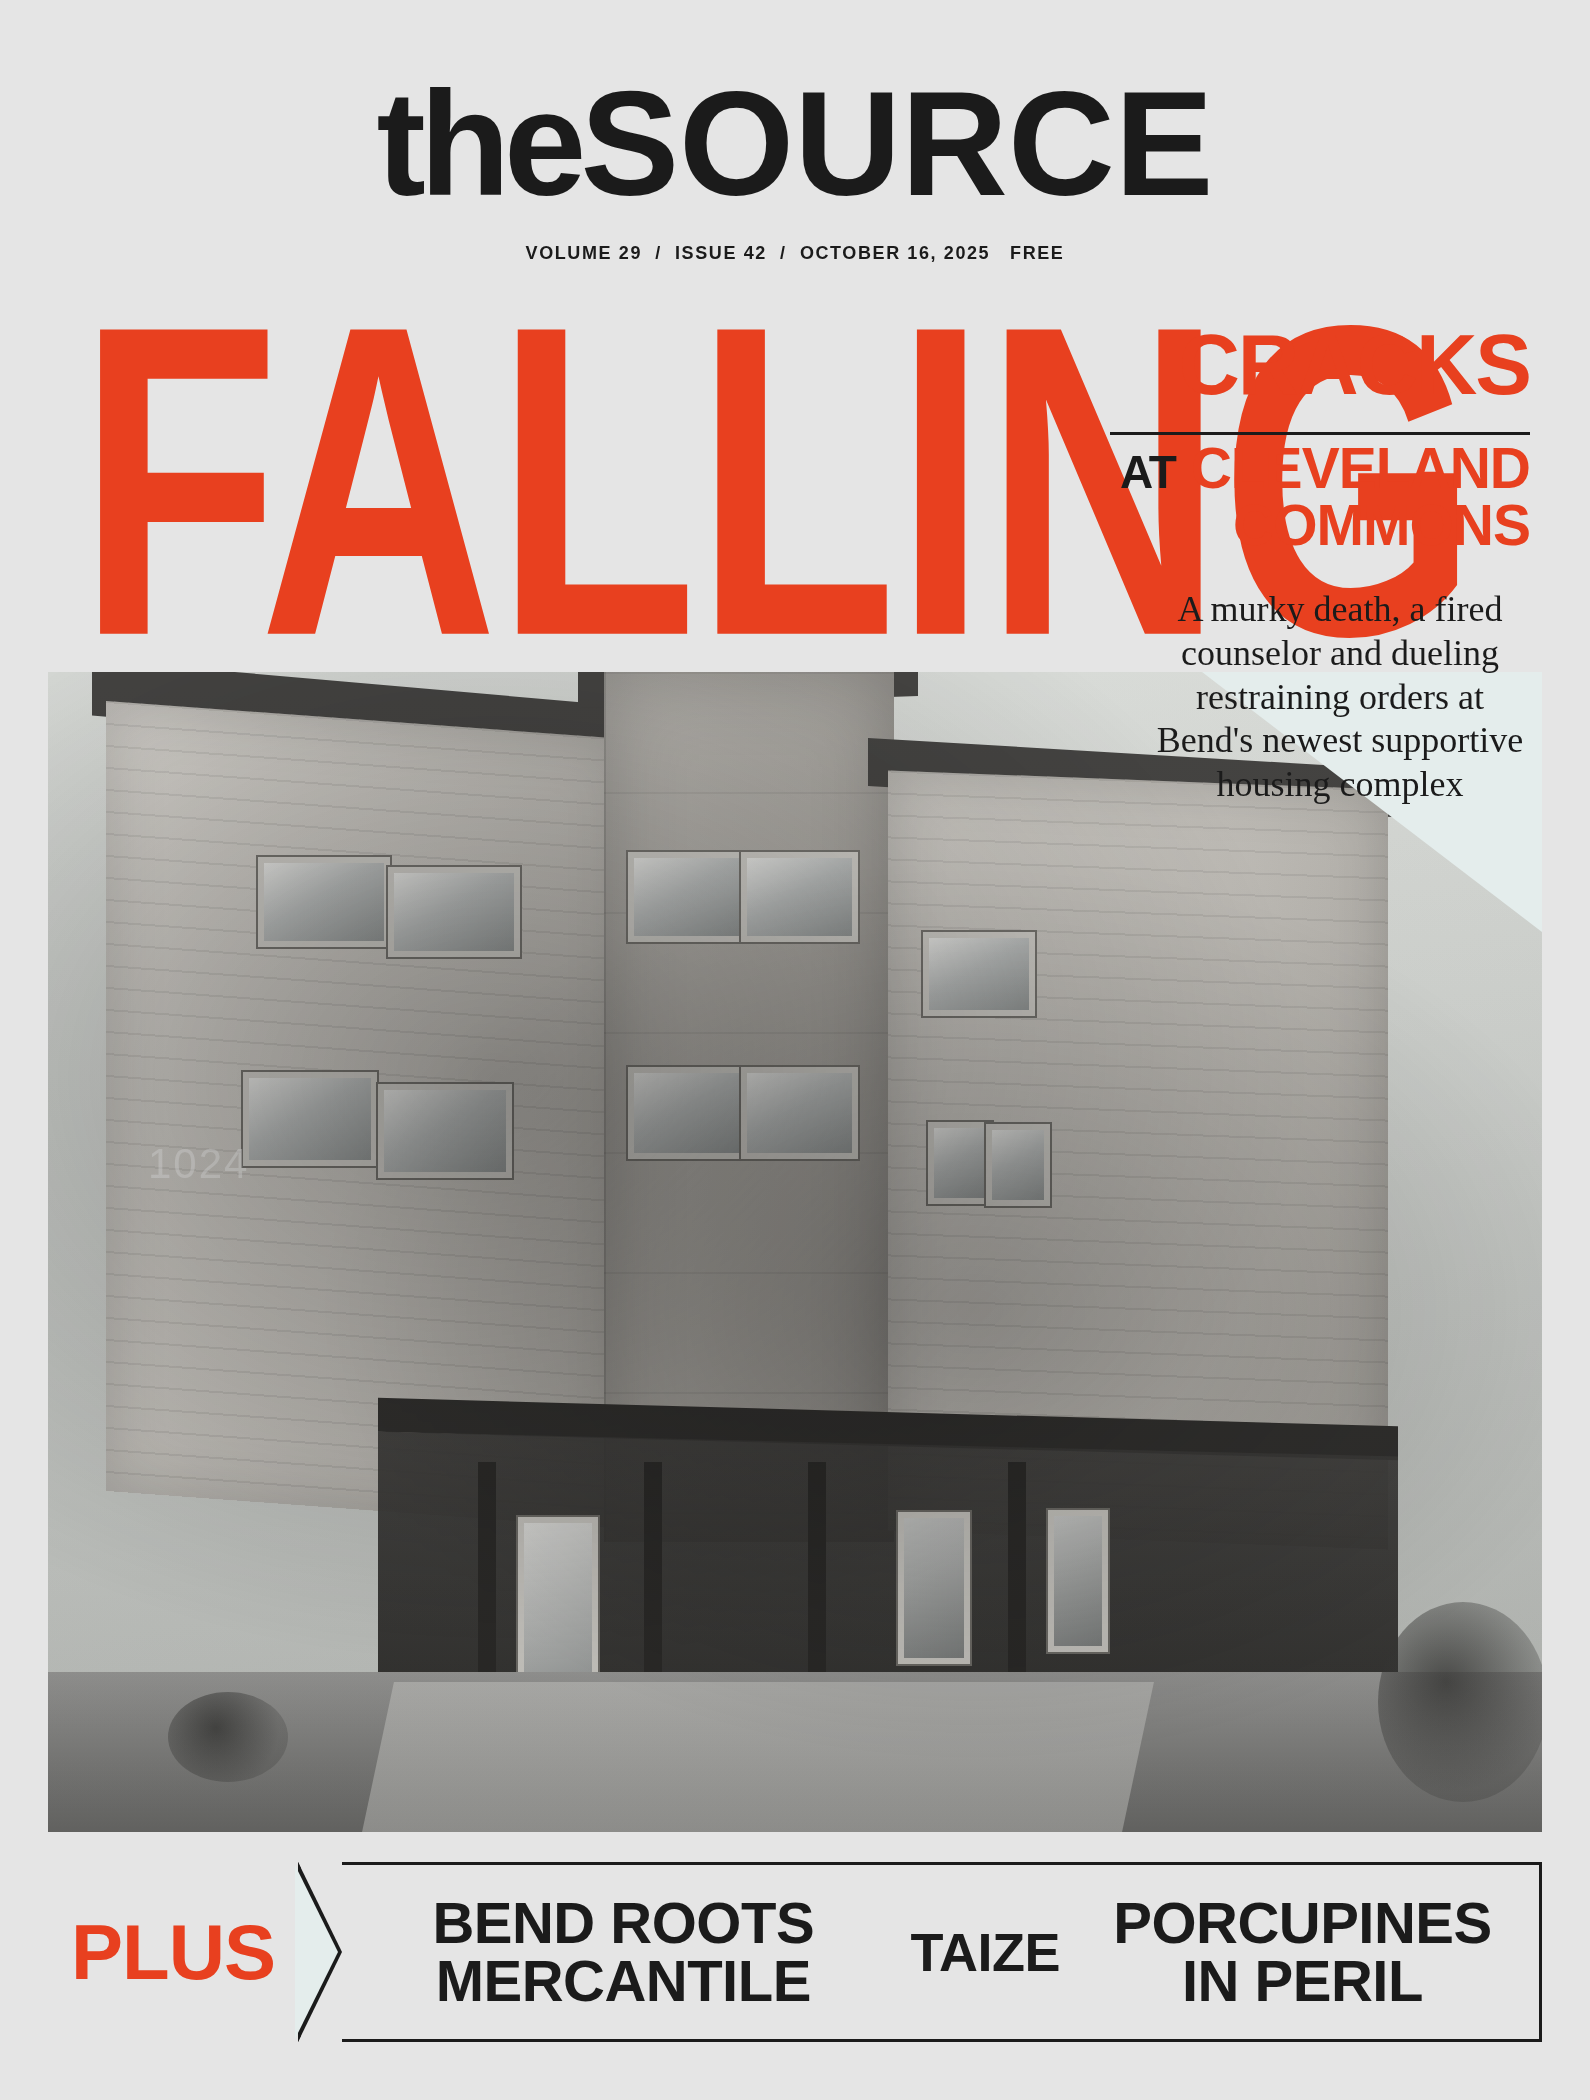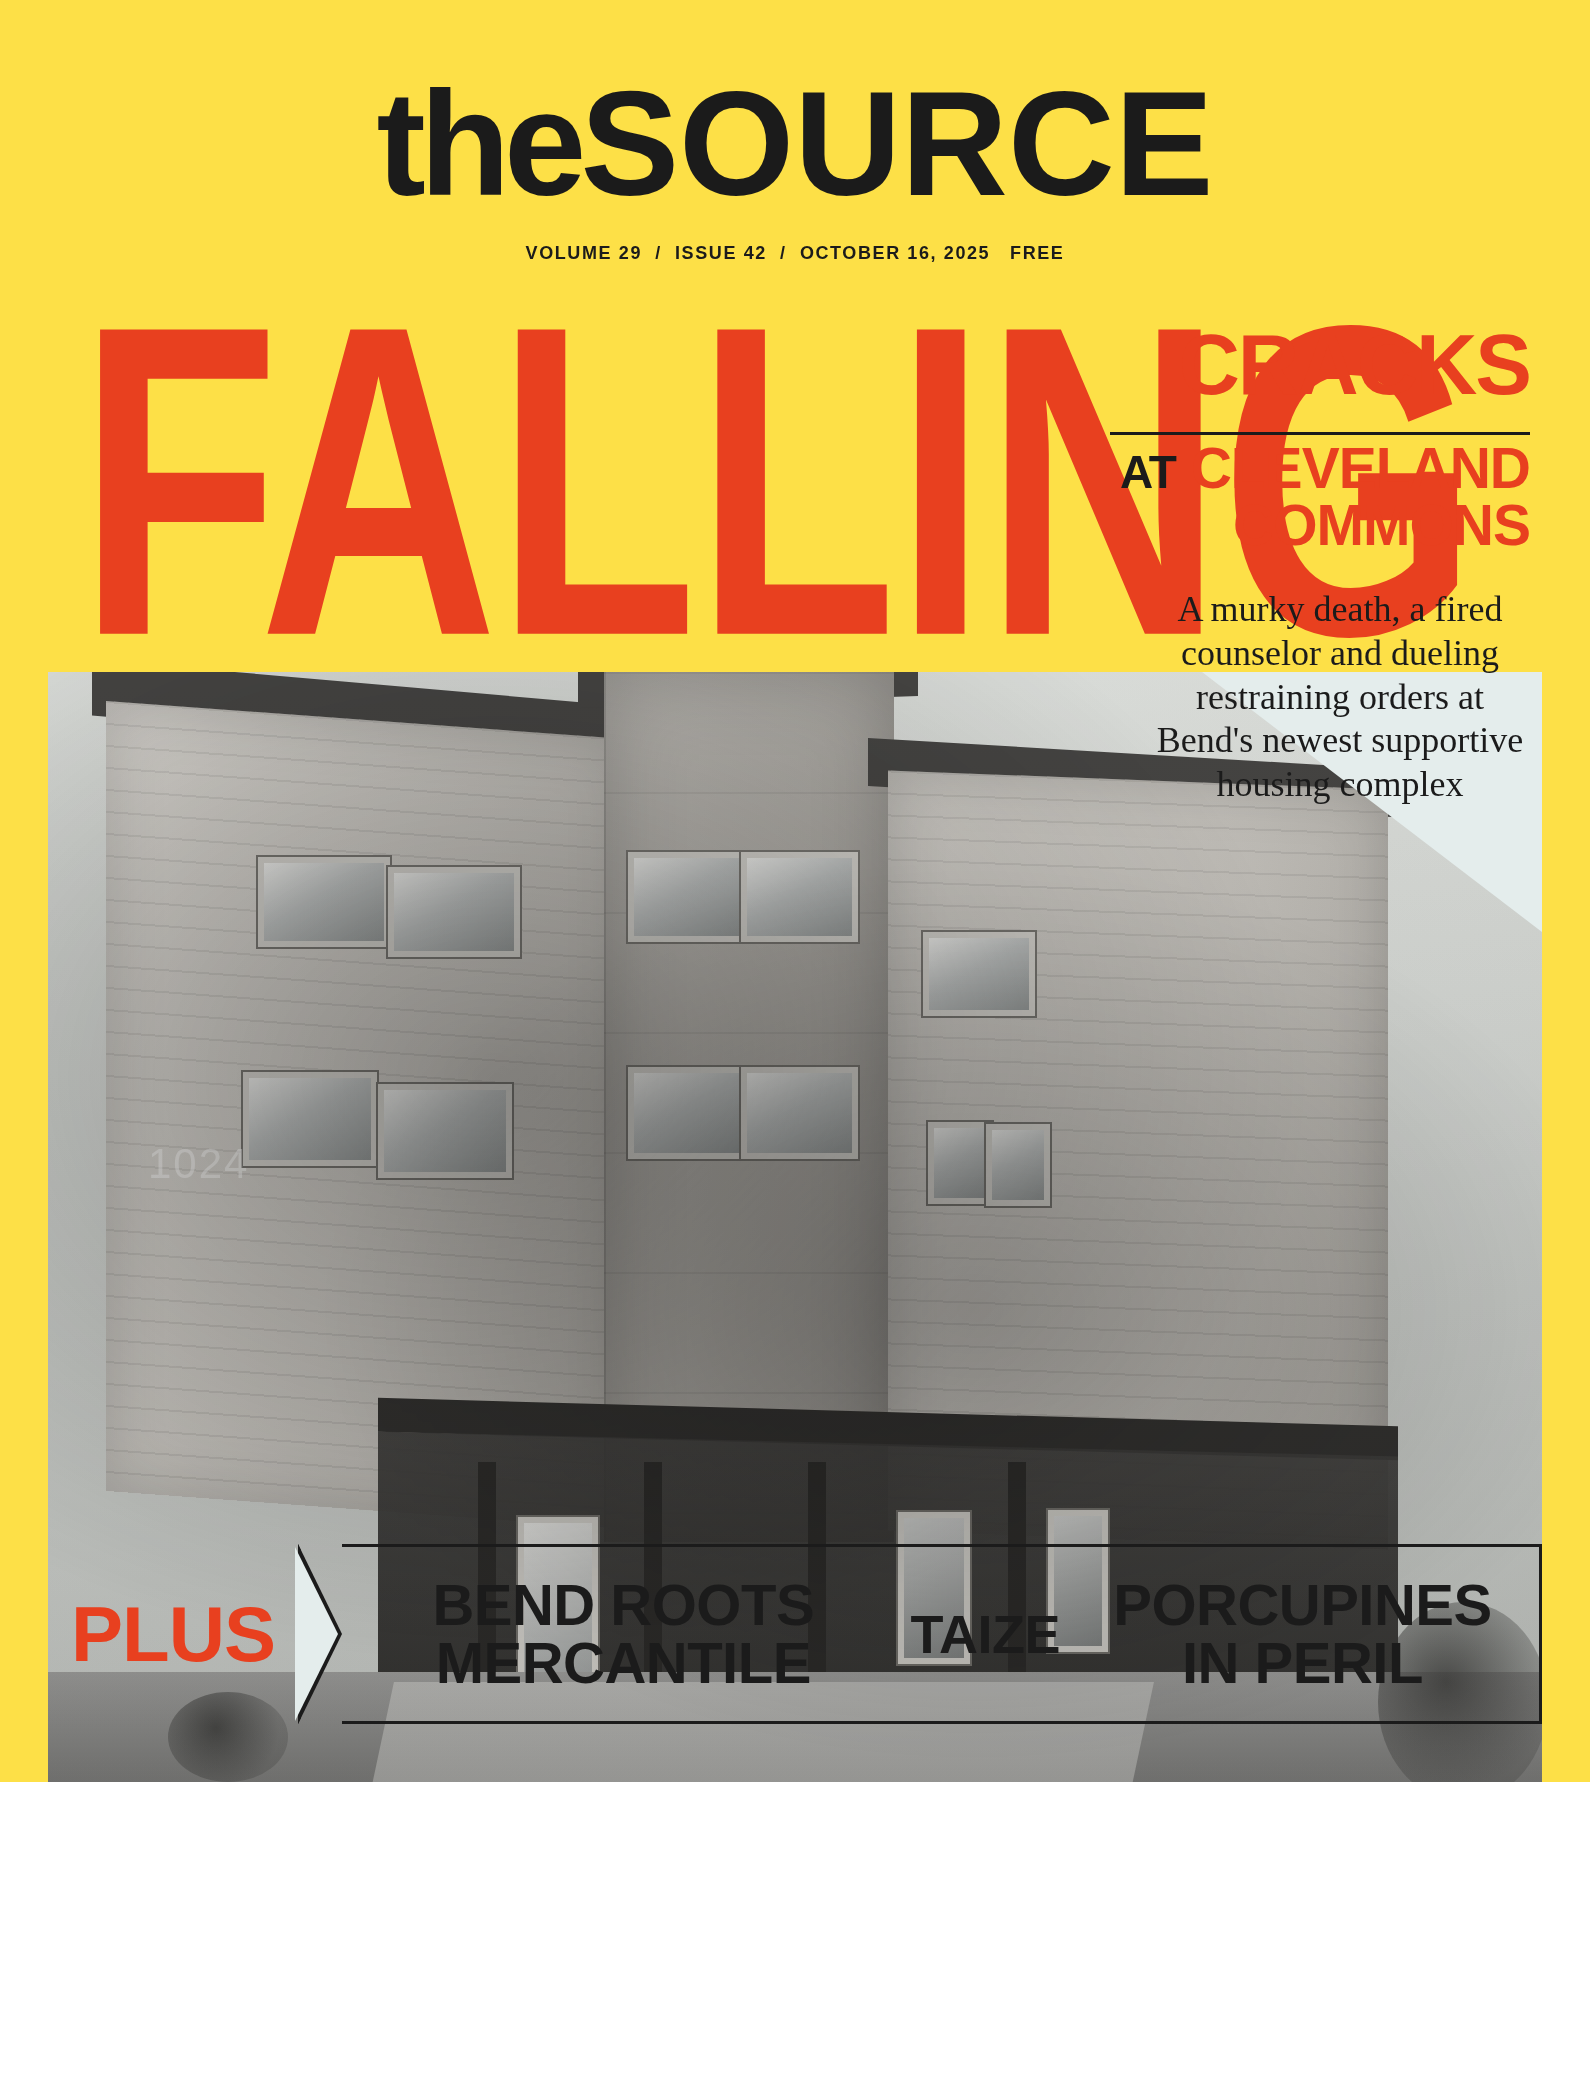--- a/index.html
+++ b/index.html
@@ -6,22 +6,22 @@
     margin: 0;
     padding: 0;
     background: #ffffff;
   }
   body {
     font-family: "Liberation Sans", sans-serif;
   }
   .page {
     position: relative;
     width: 1590px;
-    height: 1782px;
-    background: #fde047;
+    height: 2100px;
+    background: #e5e5e5;
     overflow: hidden;
   }
   
   .masthead {
     position: absolute;
     top: 70px;
     left: 0;
     width: 100%;
     text-align: center;
     line-height: 1;

